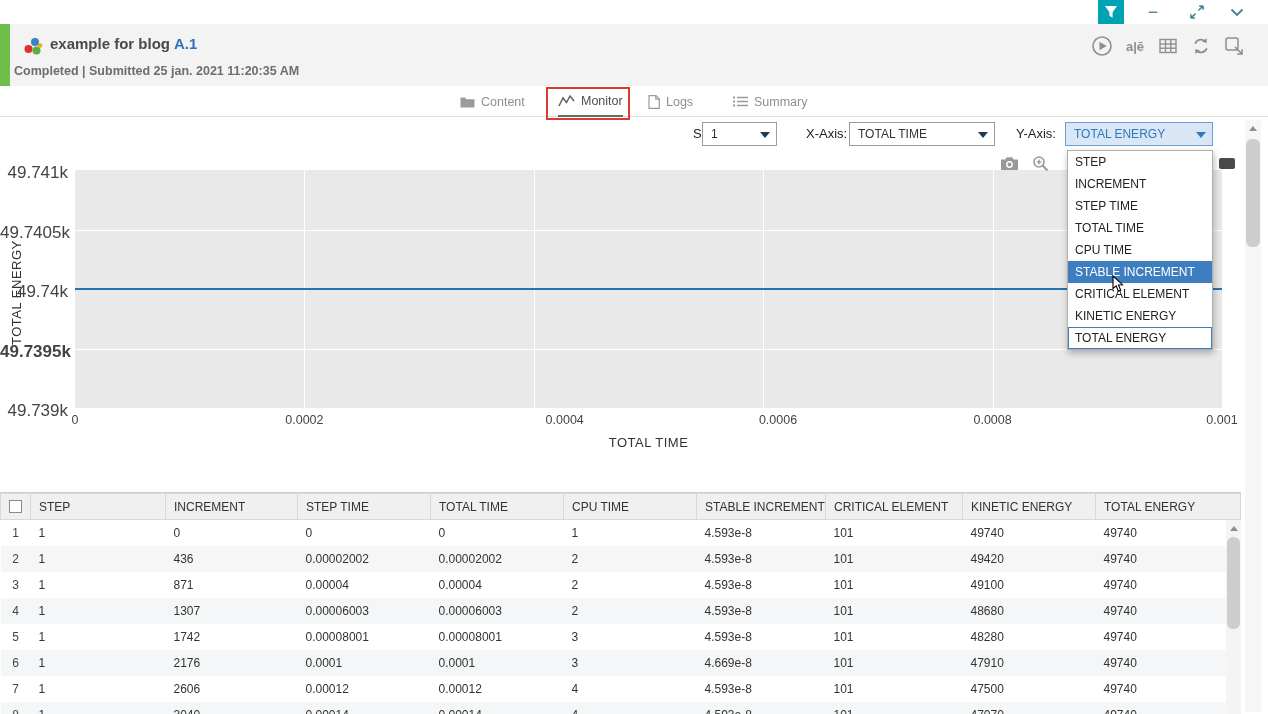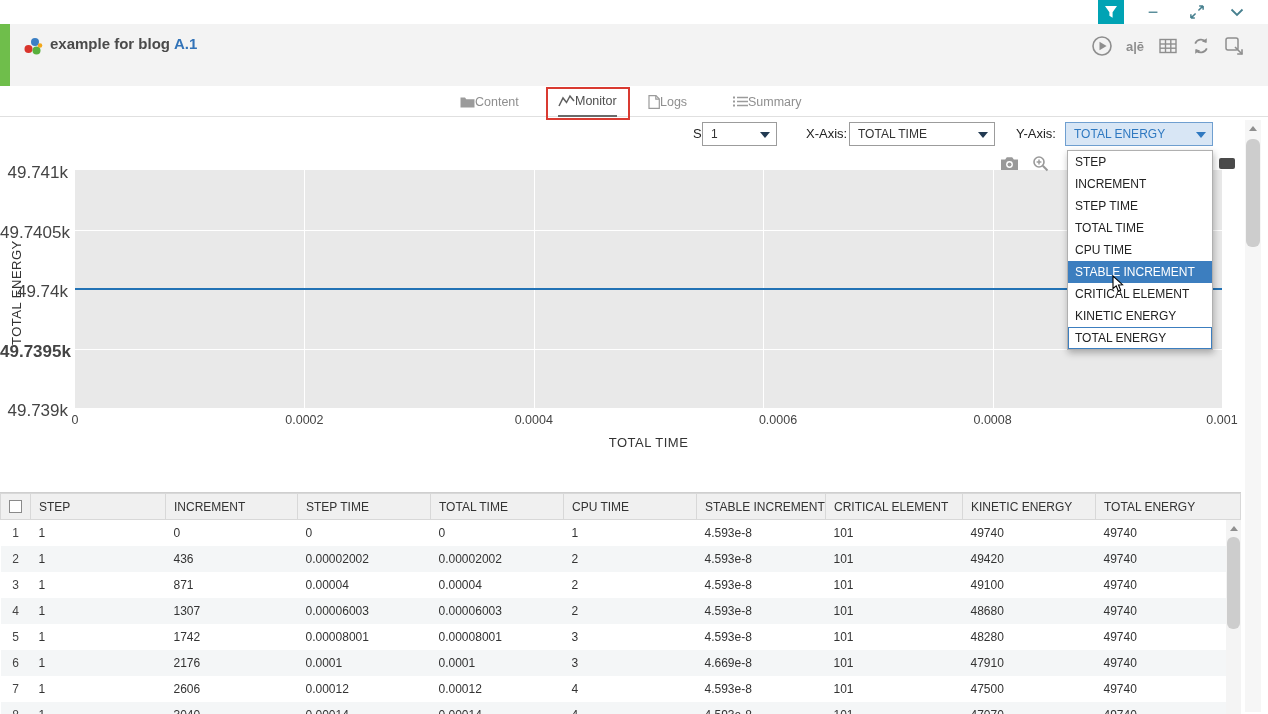--- a/index.html
+++ b/index.html
@@ -21,21 +21,21 @@
   .app-icon { position:absolute; left:23px; top:13px; }
   .title-line { position:absolute; left:50px; top:11px; font-size:15px; font-weight:bold; color:#4a4a4a; }
   .title-line .rev { color:#3273b8; margin-left:4px; }
   .status-line { position:absolute; left:14px; top:40px; font-size:12.5px; font-weight:bold; color:#6d6d6d; }
   .header-actions { position:absolute; right:23px; top:11px; display:flex; gap:11px; align-items:center;text-align:center; }
   .hdr-icon { width:22px; height:22px; display:flex; align-items:center; justify-content:center; cursor:pointer; }
   .hdr-icon.txt { font-size:13px; font-weight:bold; color:#8e8e8e; }
 
   
   .tabbar { position:absolute; top:86px; left:0; width:100%; height:31px; background:#fff; border-bottom:1px solid #e0e0e0; }
-  .tab { position:absolute; top:0; height:31px; display:flex; align-items:center; font-size:12.5px; color:#8f8f8f; cursor:pointer; }
+  .tab { position:absolute; top:0; height:31px; display:flex; align-items:center; gap:6px; font-size:12.5px; color:#8f8f8f; cursor:pointer; }
   .tab.active { color:#4f4f4f; border-bottom:2px solid #6a6a6a; }
   .annotation-box { position:absolute; left:546px; top:1px; width:84px; height:33px; border:2px solid var(--red); z-index:15; pointer-events:none; }
 
   
   .content { position:absolute; top:117px; left:0; width:100%; height:597px; background:#fff; }
 
   .ctl-label { position:absolute; top:9px; font-size:13px; color:#222; }
   .select { position:absolute; top:5px; height:24px; border:1px solid #9c9c9c; background:#fff; display:flex; align-items:center; padding-left:8px; font-size:12px; color:#333; cursor:pointer; }
   .sel-arrow { position:absolute; right:6px; top:9px; width:0; height:0; border-left:5px solid transparent; border-right:5px solid transparent; border-top:6px solid #223a52; }
   .select.active { background:#d8e6f5; border-color:#6f9fd0; color:#2f79c1; }
@@ -107,20 +107,21 @@
   <div class="green-bar"></div>
   <svg class="app-icon" width="20" height="20" viewBox="0 0 20 20">
     <circle cx="5.5" cy="12" r="4" fill="#d9342b"></circle>
       <circle cx="12" cy="5" r="4" fill="#3b7fc4"></circle>
       <circle cx="13.5" cy="13.5" r="4" fill="#59b03c"></circle>
       <circle cx="17" cy="8.5" r="2.3" fill="#f2a71b"></circle>
   </svg>
   <div class="title-line">
     <span>example for blog</span><span class="rev">A.1</span>
   </div>
+  <div class="status-line">Completed | Submitted 25 jan. 2021 11:20:35 AM</div>
   <div class="header-actions">
     <div class="hdr-icon">
       <svg width="22" height="22" viewBox="0 0 22 22">
           <circle cx="11" cy="11" r="9" fill="none" stroke="#8e8e8e" stroke-width="1.6"></circle>
           <path d="M8.5 6.8 L15.6 11 L8.5 15.2 Z" fill="#8e8e8e"></path>
         </svg>
     </div>
     <div class="hdr-icon txt">a|ē</div>
     <div class="hdr-icon">
       <svg width="22" height="22" viewBox="0 0 22 22">
@@ -235,21 +236,21 @@
       <svg width="17" height="17" viewBox="0 0 17 17">
           <circle cx="7" cy="7" r="5" stroke="#999" fill="none" stroke-width="1.6"></circle>
           <line x1="10.8" y1="10.8" x2="15.5" y2="15.5" stroke="#999" stroke-width="2"></line>
           <line x1="4.6" y1="7" x2="9.4" y2="7" stroke="#999" stroke-width="1.4"></line>
           <line x1="7" y1="4.6" x2="7" y2="9.4" stroke="#999" stroke-width="1.4"></line>
         </svg>
     </div>
     <div class="modebar-collapse"></div>
   <div class="xtick" style="left: 25px;">0</div>
       <div class="xtick" style="left: 254.4px;">0.0002</div>
-      <div class="xtick" style="left: 483.8px;">0.0004</div>
+      <div class="xtick" style="left: 483.8px; text-align: right;">0.0004</div>
       <div class="xtick" style="left: 728px;">0.0006</div>
       <div class="xtick" style="left: 942.6px;">0.0008</div>
       <div class="xtick" style="left: 1172px;">0.001</div>
       <div class="ytick" style="top: 46px;">49.741k</div>
       <div class="ytick" style="top: 105.5px;">49.7405k</div>
       <div class="ytick" style="top: 165px;">49.74k</div>
       <div class="ytick" style="top: 224.5px; font-weight: bold;">49.7395k</div>
       <div class="ytick" style="top: 284px;">49.739k</div>
     </div>
 

